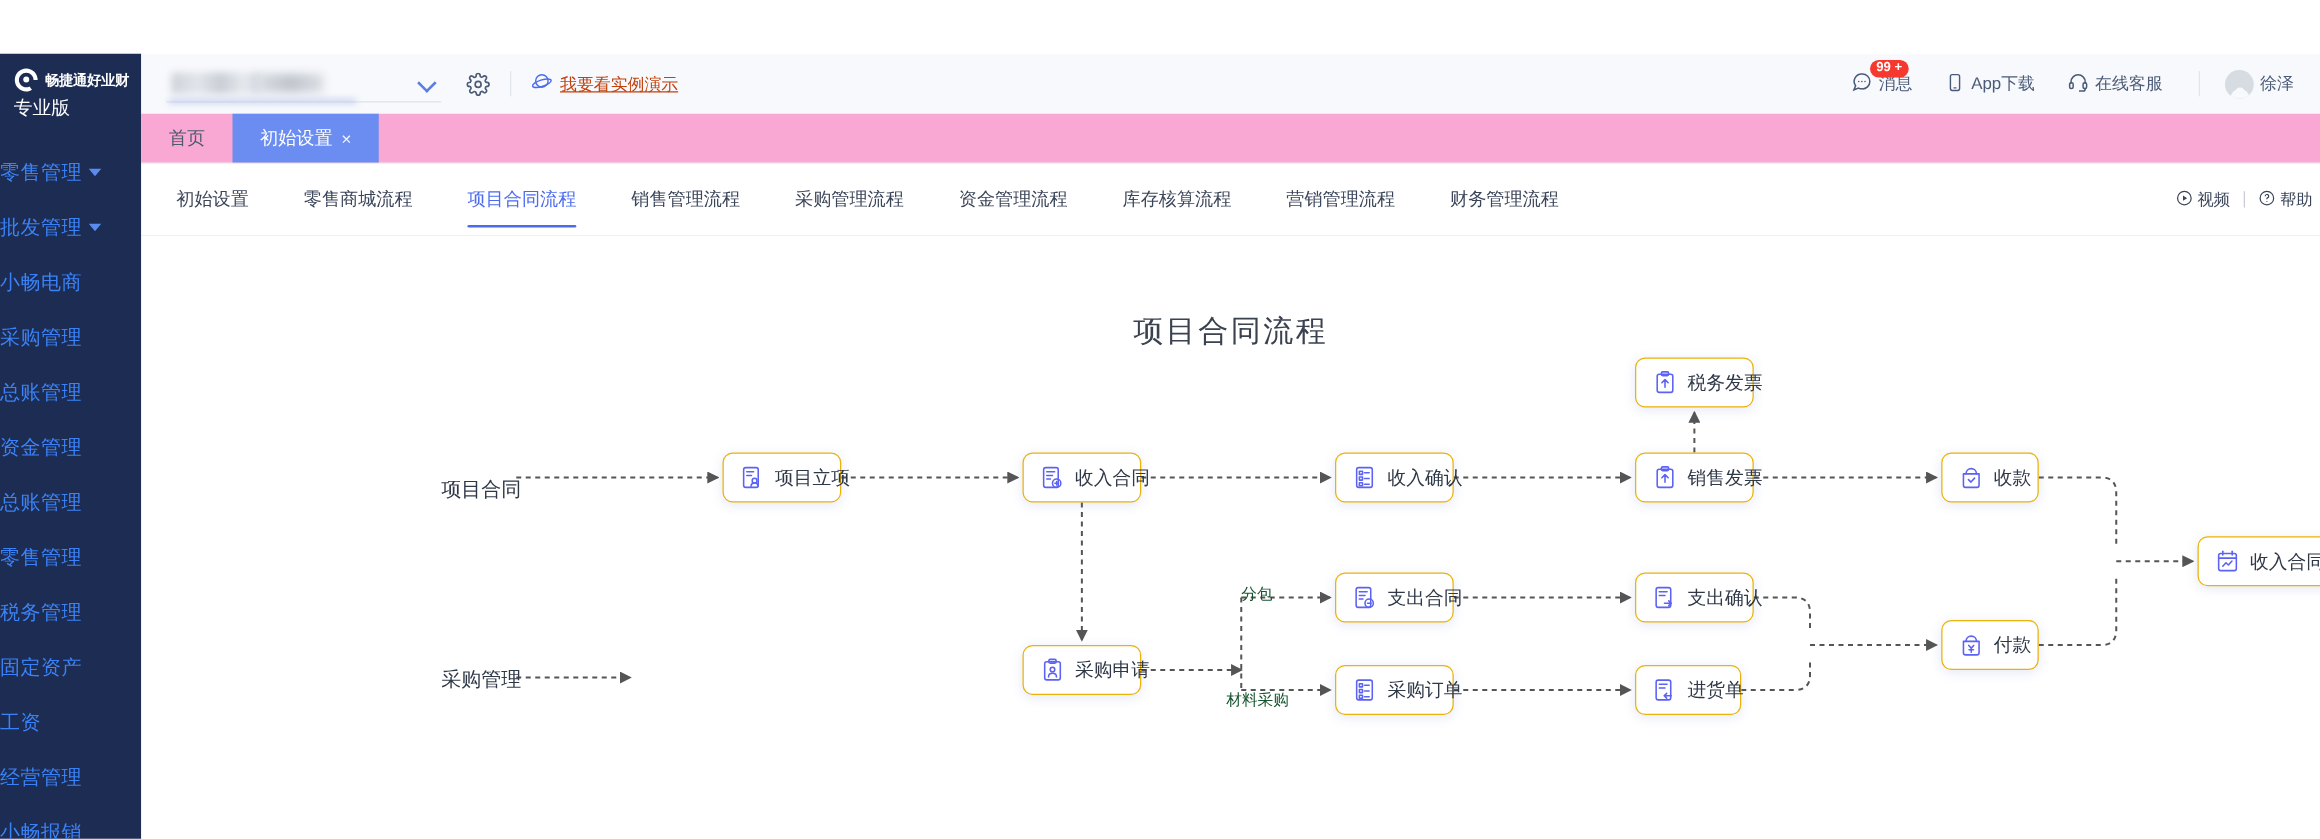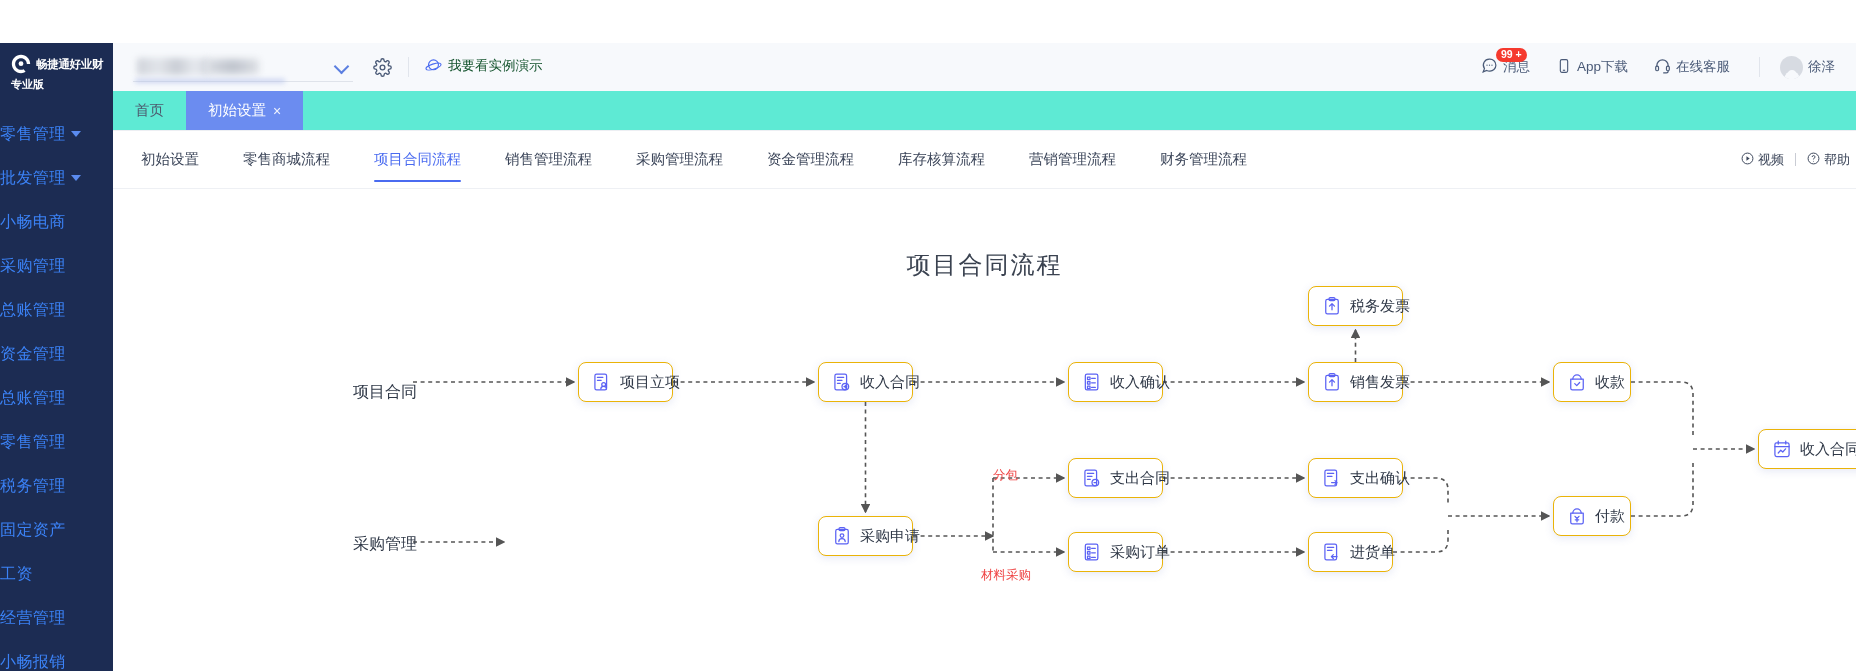--- a/index.html
+++ b/index.html
@@ -22,21 +22,21 @@
   .logo-row { display: flex; align-items: center; gap: 4px; }
   .logo-mark {
     width: 22px; height: 22px; flex: 0 0 22px;
     display:flex; align-items:center; justify-content:center;
   }
   .logo-text {
     color: #ffffff; font-size: 11.5px; letter-spacing: -.3px;
     white-space: nowrap; font-weight: 600;
   }
   .logo-sub {
-    color: #ffffff; font-size: 11px; font-weight: 700;
+    color: #ffffff; font-size: 15px; font-weight: 400;
     margin-top: 2px; padding-left: 1px;
   }
   .side-menu { margin-top: 16px; }
   .side-item {
     height: 44px; display: flex; align-items: center;
     gap: 5px;
     color: #3b82f6; font-size: 16px; letter-spacing: .4px;
     cursor: pointer; position: relative;
   }
   .caret {
@@ -76,22 +76,22 @@
   }
   .chev-down {
     position: absolute; right: 6px; top: 9px;
     width: 11px; height: 11px;
     border-right: 2px solid #5b7fe0; border-bottom: 2px solid #5b7fe0;
     transform: rotate(45deg);
   }
   .gear-btn { margin-left: 20px; cursor: pointer; display:flex; align-items:center; }
   .vdiv { width:1px; height:20px; background:#e1e5ec; margin: 0 16px; }
   .demo-link {
-    display:flex; align-items:flex-start; gap:6px; cursor:pointer;
-    color:#14532d; font-size:13.5px;
+    display:flex; align-items:flex-end; gap:6px; cursor:pointer;
+    color:#c2410c; font-size:13.5px;text-decoration:underline;
   }
   .topbar-right {
     margin-left:auto; display:flex; align-items:center; gap:0; padding-right: 8px;
   }
   .tr-item {
     display:flex; align-items:center; gap:5px; cursor:pointer;
     color:#4a5a77; font-size:13.5px; padding: 0 13px; position:relative;
   }
   .badge {
     position:absolute; top:-9px; left:28px;
@@ -108,21 +108,21 @@
   .avatar-wrap { position:relative; }
   .avatar-body {
     position:absolute; bottom:0; left:50%; transform:translateX(-50%);
     width:15px; height:8px; border-radius:8px 8px 0 0; background:#f7f9fc;
   }
   .user-name { color:#4a5a77; font-size:13.5px; }
 
   
   .wintabs {
     position:absolute; left:113px; top:72px; width:1743px; height:40px;
-    background:#5eead4; display:flex; align-items:stretch;
+    background:#f9a8d4; display:flex; align-items:stretch;
     border-bottom:1px solid #edeff3;
   }
   .wintab {
     display:flex; align-items:center; gap:7px; padding:0 22px;
     font-size:14.5px; color:#4d5a6e; cursor:pointer;
   }
   .wintab.active { background:#6b8cf0; color:#fff; }
   .wintab .x { font-size:14px; opacity:.9; line-height:1; }
 
   
@@ -163,21 +163,21 @@
     background:#fff; border:1px solid #eab308; border-radius:8px;
     box-shadow: 0 2px 9px rgba(96,110,190,.16);
     font-size:15px; color:#2f3847; white-space:nowrap;
     cursor:pointer;
   }
   .node .ico { width:20px; height:20px; flex:0 0 20px; display:flex; }
   .rowlabel {
     position:absolute; font-size:16px; color:#2f3847; white-space:nowrap;
   }
   .edgelabel {
-    position:absolute; font-size:12.5px; color:#ef4444; white-space:nowrap;
+    position:absolute; font-size:12.5px; color:#14532d; white-space:nowrap;
   }
 </style>
 </head>
 <body>
 
 <div id="app">
 
   <div class="sidebar">
     <div class="logo-wrap">
       <div class="logo-row">
@@ -383,21 +383,21 @@
         <path d="M1280 363 H1323 Q1335 363 1335 351 V339" fill="none" stroke="#555555" stroke-width="1.6" stroke-dasharray="4 3.6"></path>
         <path d="M1335 327 H1436" fill="none" stroke="#555555" stroke-width="1.6" stroke-dasharray="4 3.6" marker-end="url(#ah)"></path>
         <path d="M1518 193 H1568 Q1580 193 1580 205 V248" fill="none" stroke="#555555" stroke-width="1.6" stroke-dasharray="4 3.6"></path>
         <path d="M1518 327 H1568 Q1580 327 1580 315 V272" fill="none" stroke="#555555" stroke-width="1.6" stroke-dasharray="4 3.6"></path>
         <path d="M1580 260 H1641" fill="none" stroke="#555555" stroke-width="1.6" stroke-dasharray="4 3.6" marker-end="url(#ah)"></path>
       </svg>
     <div id="flow-nodes">
         <div class="rowlabel" style="left: 240px; top: 193px;">项目合同</div>
         <div class="rowlabel" style="left: 240px; top: 345px;">采购管理</div>
         <div class="edgelabel" style="left: 880px; top: 278px;">分包</div>
-        <div class="edgelabel" style="left: 868px; top: 378px;">材料采购</div>
+        <div class="edgelabel" style="left: 868px; top: 363px;">材料采购</div>
         <div class="node" style="left: 465px; top: 173px; width: 95px;">
           <span class="ico">
             <svg width="20" height="20" viewBox="0 0 24 24" fill="none" stroke="#5b62f4" stroke-width="1.5" stroke-linecap="round" stroke-linejoin="round">
               <rect x="3.5" y="2.5" width="14" height="19" rx="2"></rect>
               <line x1="6.5" y1="6.5" x2="13" y2="6.5"></line>
               <line x1="6.5" y1="10" x2="11" y2="10"></line>
               <circle cx="14" cy="15" r="2.3"></circle>
               <path d="M10.6 20.5c0-1.9 1.5-3.2 3.4-3.2s3.4 1.3 3.4 3.2"></path>
             </svg>
           </span>

